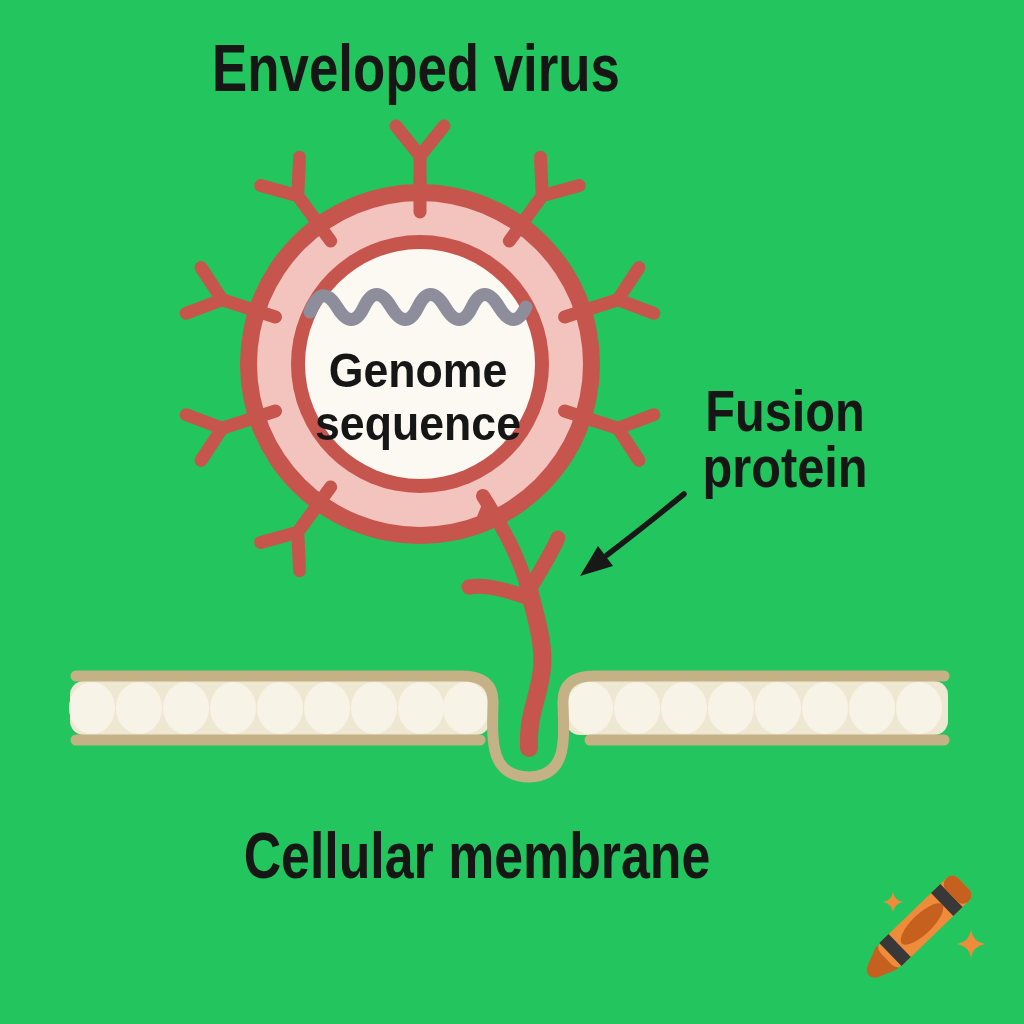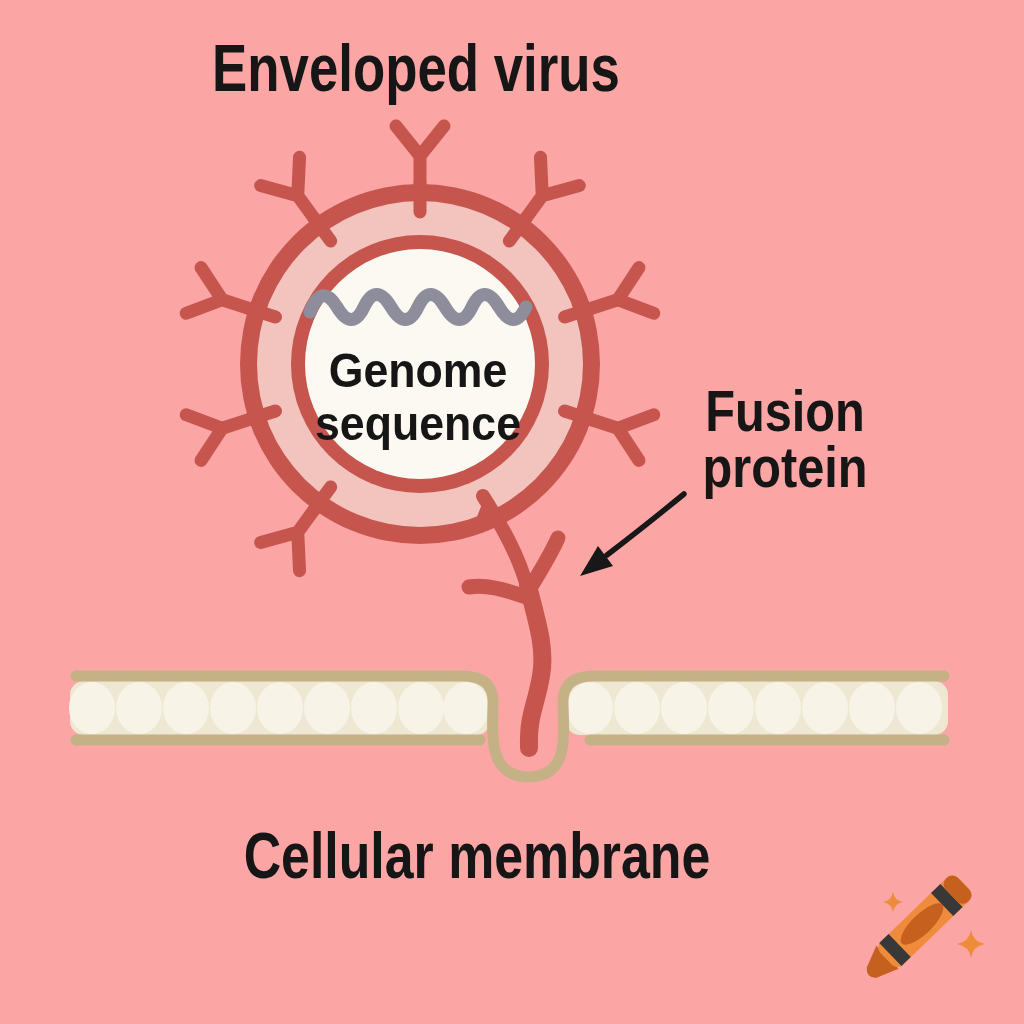--- a/index.html
+++ b/index.html
@@ -1,19 +1,19 @@
 <!DOCTYPE html>
 <html><head>
 <meta charset="utf-8">
 <style>
   html,body{margin:0;padding:0;}
   .stage{
     position:relative;
     width:1024px;height:1024px;
-    background:#fca5a5;
+    background:#22c55e;
     overflow:hidden;
     font-family:"Liberation Sans", sans-serif;
   }
   .stage svg{position:absolute;left:0;top:0;}
   .label{
     position:absolute;
     color:#161616;
     font-weight:700;
     white-space:nowrap;
     text-align:center;

